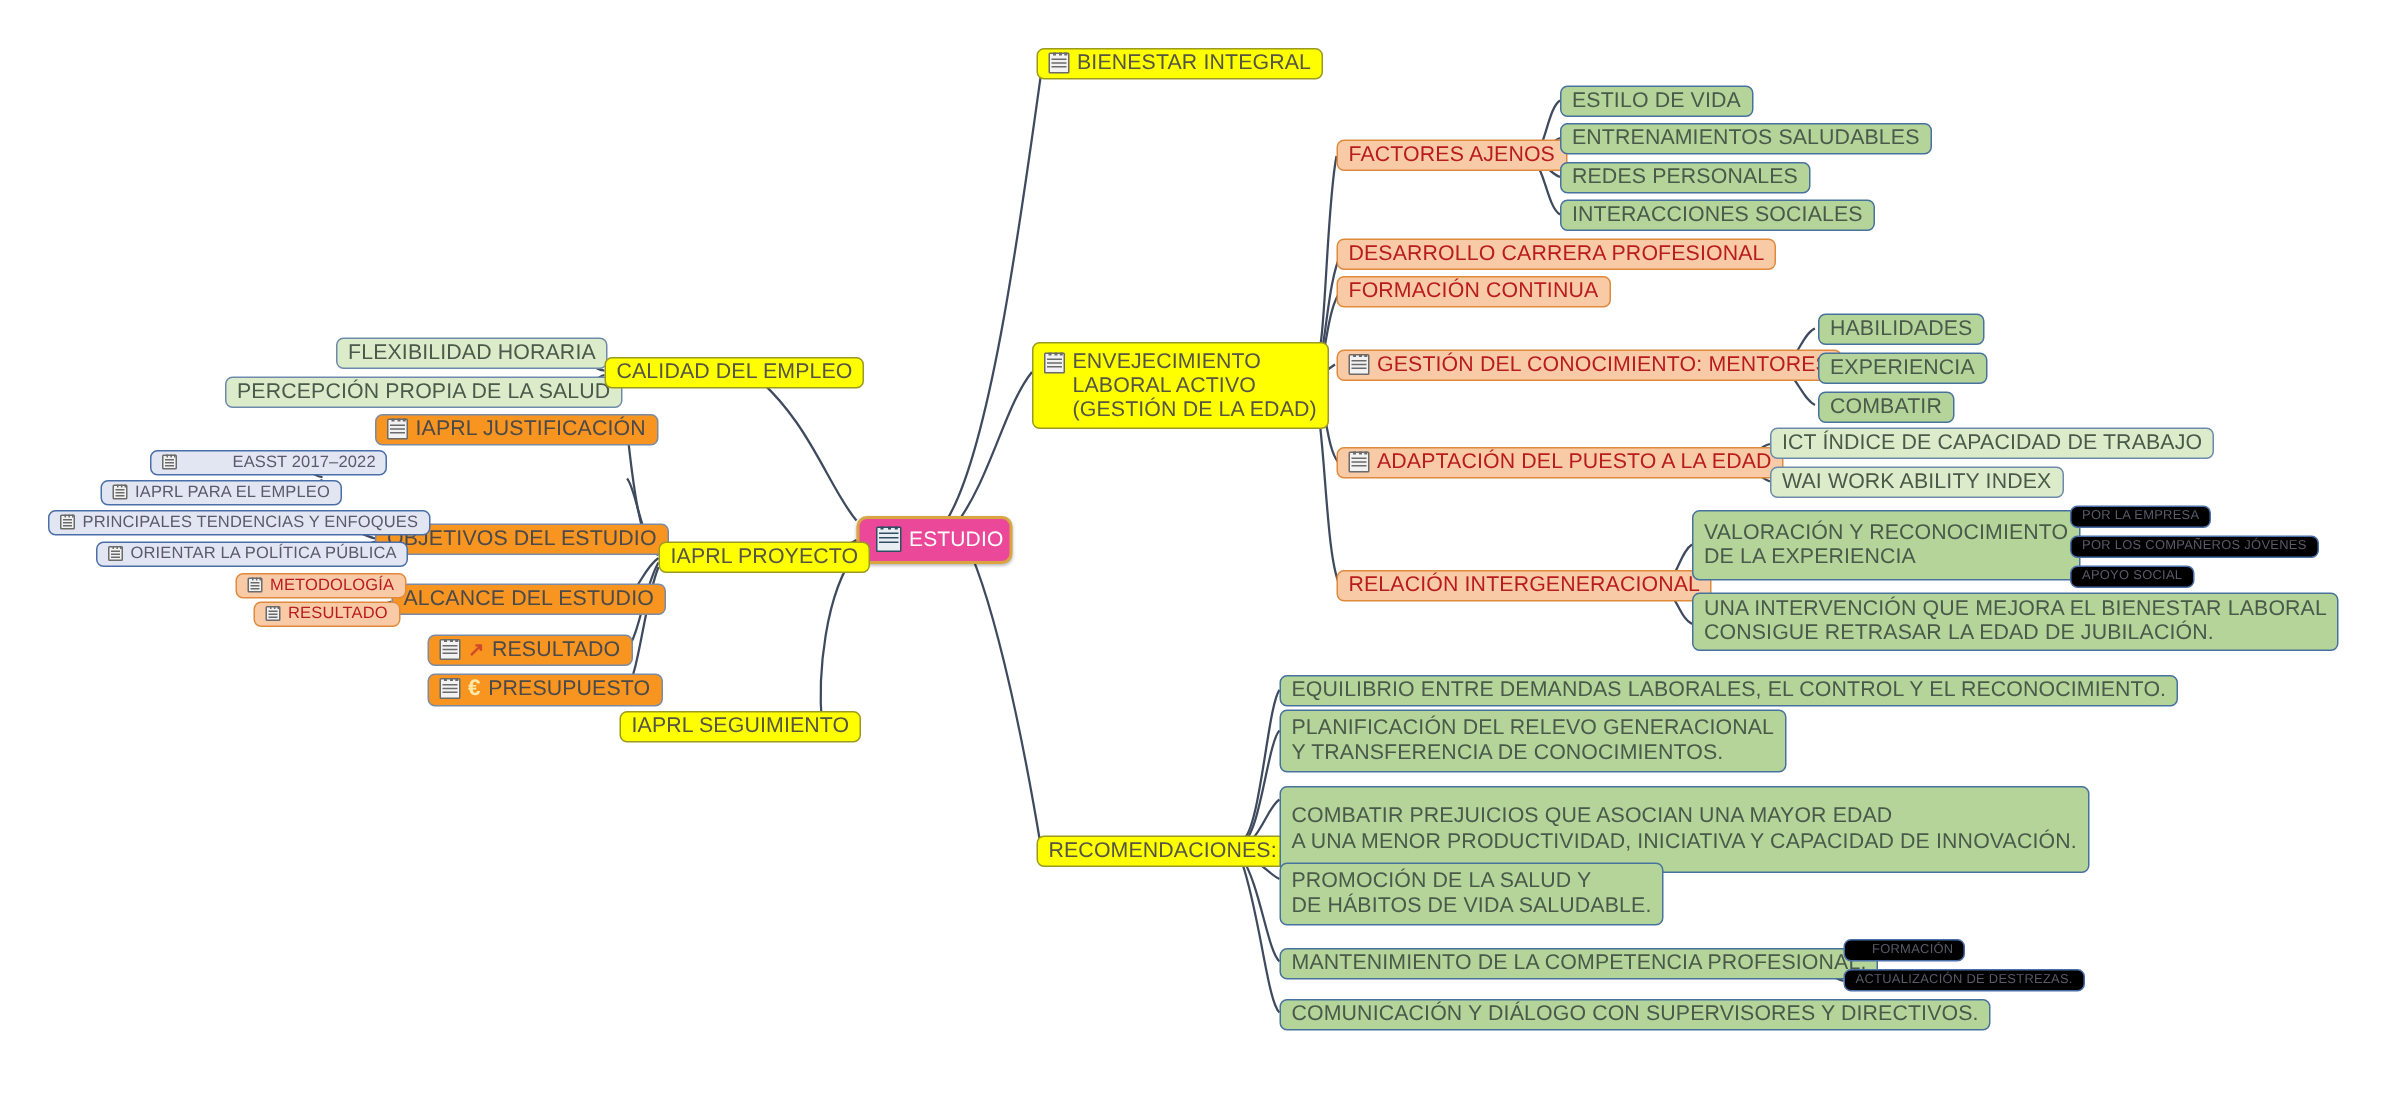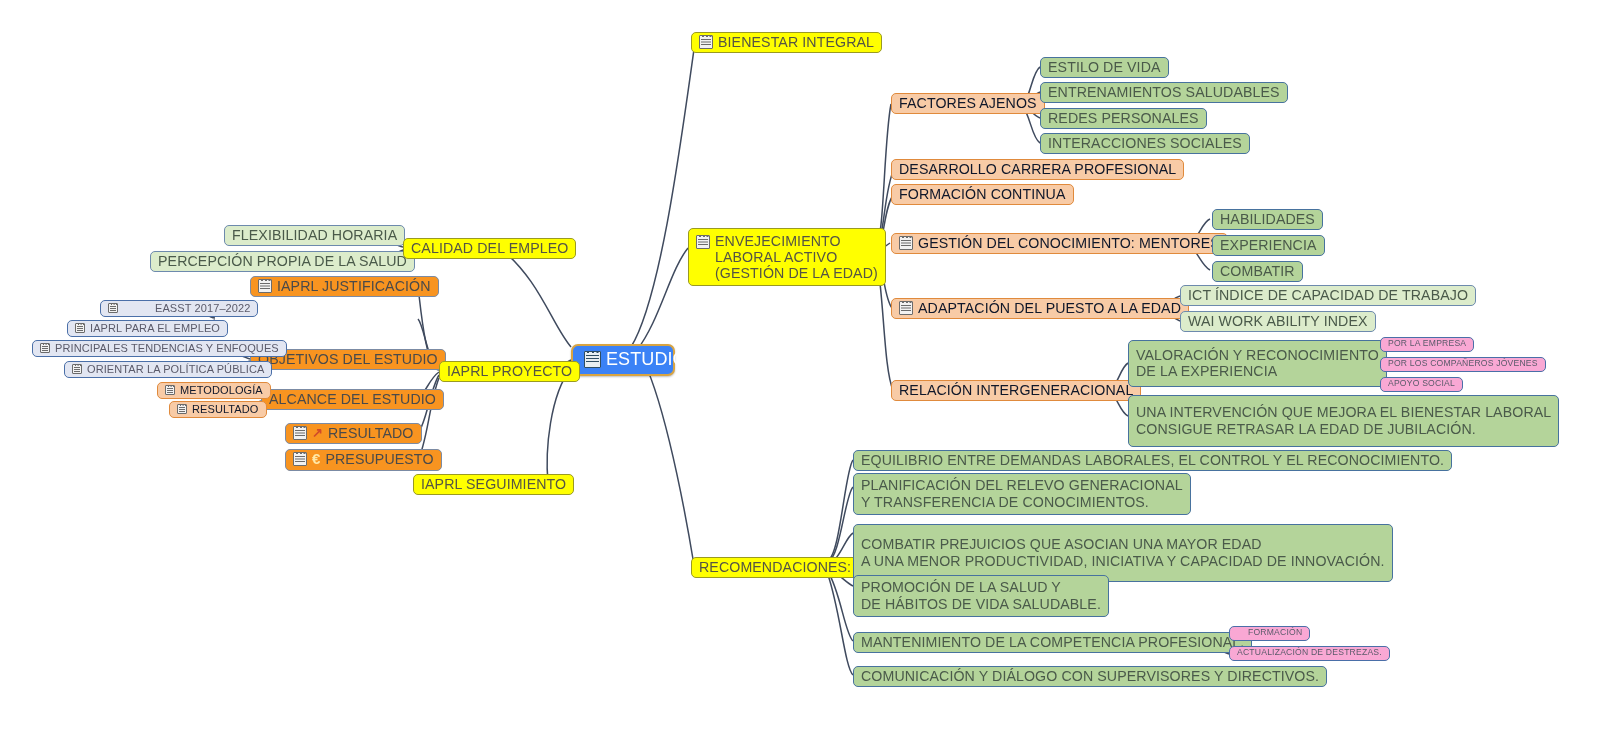--- a/index.html
+++ b/index.html
@@ -19,31 +19,31 @@
     color:#4a4a4a;
     white-space:pre;
     line-height:1.13;
     letter-spacing:.1px;
     display:flex;align-items:center;
   }
   .node .lbl{display:block;}
 
   
   .c-center{
-    background:#3b82f6;border:2.2px solid #d9a441;color:#ffffff;
-    border-radius:7px;font-size:18px;padding:5px 14px 6px 11px;
+    background:#ec4899;border:2.2px solid #d9a441;color:#ffffff;
+    border-radius:7px;font-size:14px;padding:5px 14px 6px 11px;
     box-shadow:0 1px 2px rgba(0,0,0,.25);
   }
   .c-yellow{background:#ffff00;border-color:#9a9a22;color:#555544;}
   .c-orange{background:#f89420;border-color:#7b8ba4;color:#4a4a4a;}
-  .c-peach{background:#f8cba6;border-color:#e08a3c;color:#0f172a;}
+  .c-peach{background:#f8cba6;border-color:#e08a3c;color:#b91c1c;}
   .c-green{background:#b4d49a;border-color:#47729e;color:#4a5a4a;}
   .c-palegreen{background:#dceccb;border-color:#6d8aad;color:#4a5a4a;}
   .c-lilac{background:#e2e6f2;border-color:#4a6fa8;color:#5a5a6a;}
-  .c-white{background:#f9a8d4;border-color:#4a6fa8;color:#5a5a6a;}
+  .c-white{background:#000000;border-color:#4a6fa8;color:#5a5a6a;}
   .s-md{font-size:14.2px;}
   .s-sm{font-size:11px;}
   .s-xs{font-size:8.6px;letter-spacing:.2px;}
 
   
   .ico{
     display:inline-block;width:12px;height:12px;margin-right:5px;
     flex:0 0 auto;position:relative;vertical-align:-2px;
     background:#f2f2f2;border:1px solid #6b6b6b;border-radius:1px;
   }
@@ -303,21 +303,21 @@
 </div>
 
 <div class="node c-white s-xs" style="left:1380px;top:357px;">
   <span class="lbl">POR LOS COMPAÑEROS JÓVENES</span>
 </div>
 
 <div class="node c-white s-xs" style="left:1380px;top:377px;">
   <span class="lbl">APOYO SOCIAL</span>
 </div>
 
-<div class="node c-green s-md" style="left:1128px;top:395px;height:52px;">
+<div class="node c-green s-md" style="left:1128px;top:395px;height:39px;">
   <span class="lbl">UNA INTERVENCIÓN QUE MEJORA EL BIENESTAR LABORAL
 CONSIGUE RETRASAR LA EDAD DE JUBILACIÓN.</span>
 </div>
 
 <div class="node c-yellow s-md" style="left:691px;top:557px;">
   <span class="lbl">RECOMENDACIONES:</span>
 </div>
 
 <div class="node c-green s-md" style="left:853px;top:450px;">
   <span class="lbl">EQUILIBRIO ENTRE DEMANDAS LABORALES, EL CONTROL Y EL RECONOCIMIENTO.</span>

